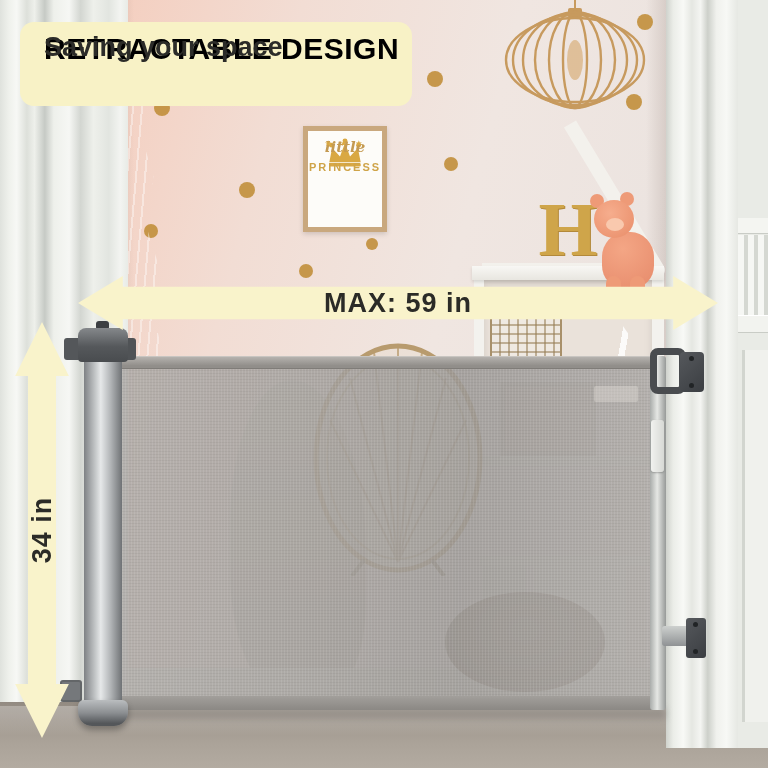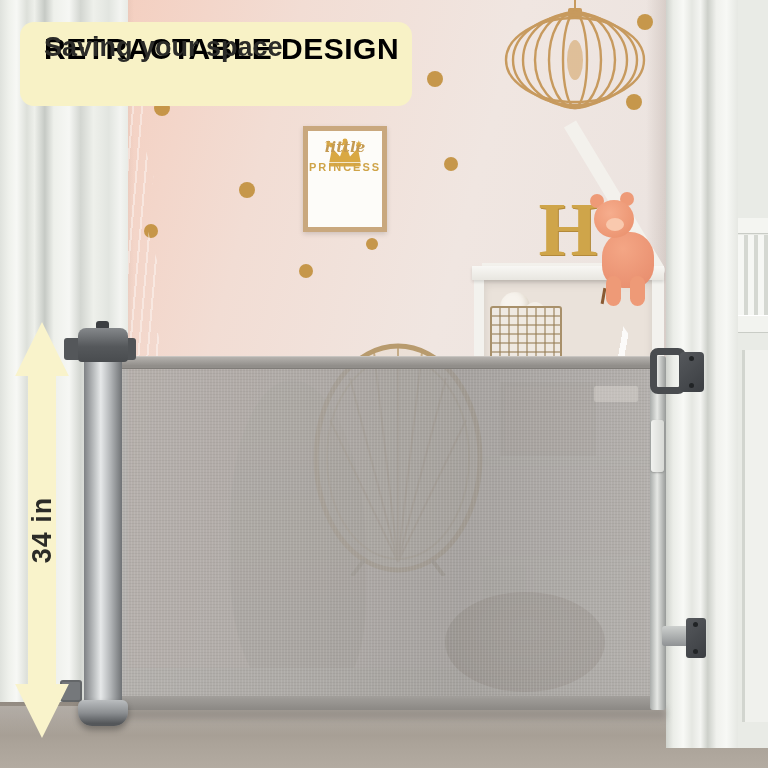--- a/index.html
+++ b/index.html
@@ -282,19 +282,23 @@
   <div class="latch-hook-top"></div>
   <div class="latch-plate-top"></div>
   <div class="latch-arm-bottom"></div>
   <div class="latch-plate-bottom"></div>
 
   <div class="banner">
     <span class="banner-title">RETRACTABLE DESIGN</span>
     <span class="banner-subtitle">Saving your space</span>
   </div>
 
+  <div class="h-arrow">
+    <div class="shape"></div>
+    <div class="label">MAX: 59 in</div>
+  </div>
 
   <div class="v-arrow">
     <div class="shape"></div>
     <div class="label">34 in</div>
   </div>
 
 </div>
 
 </body></html>

